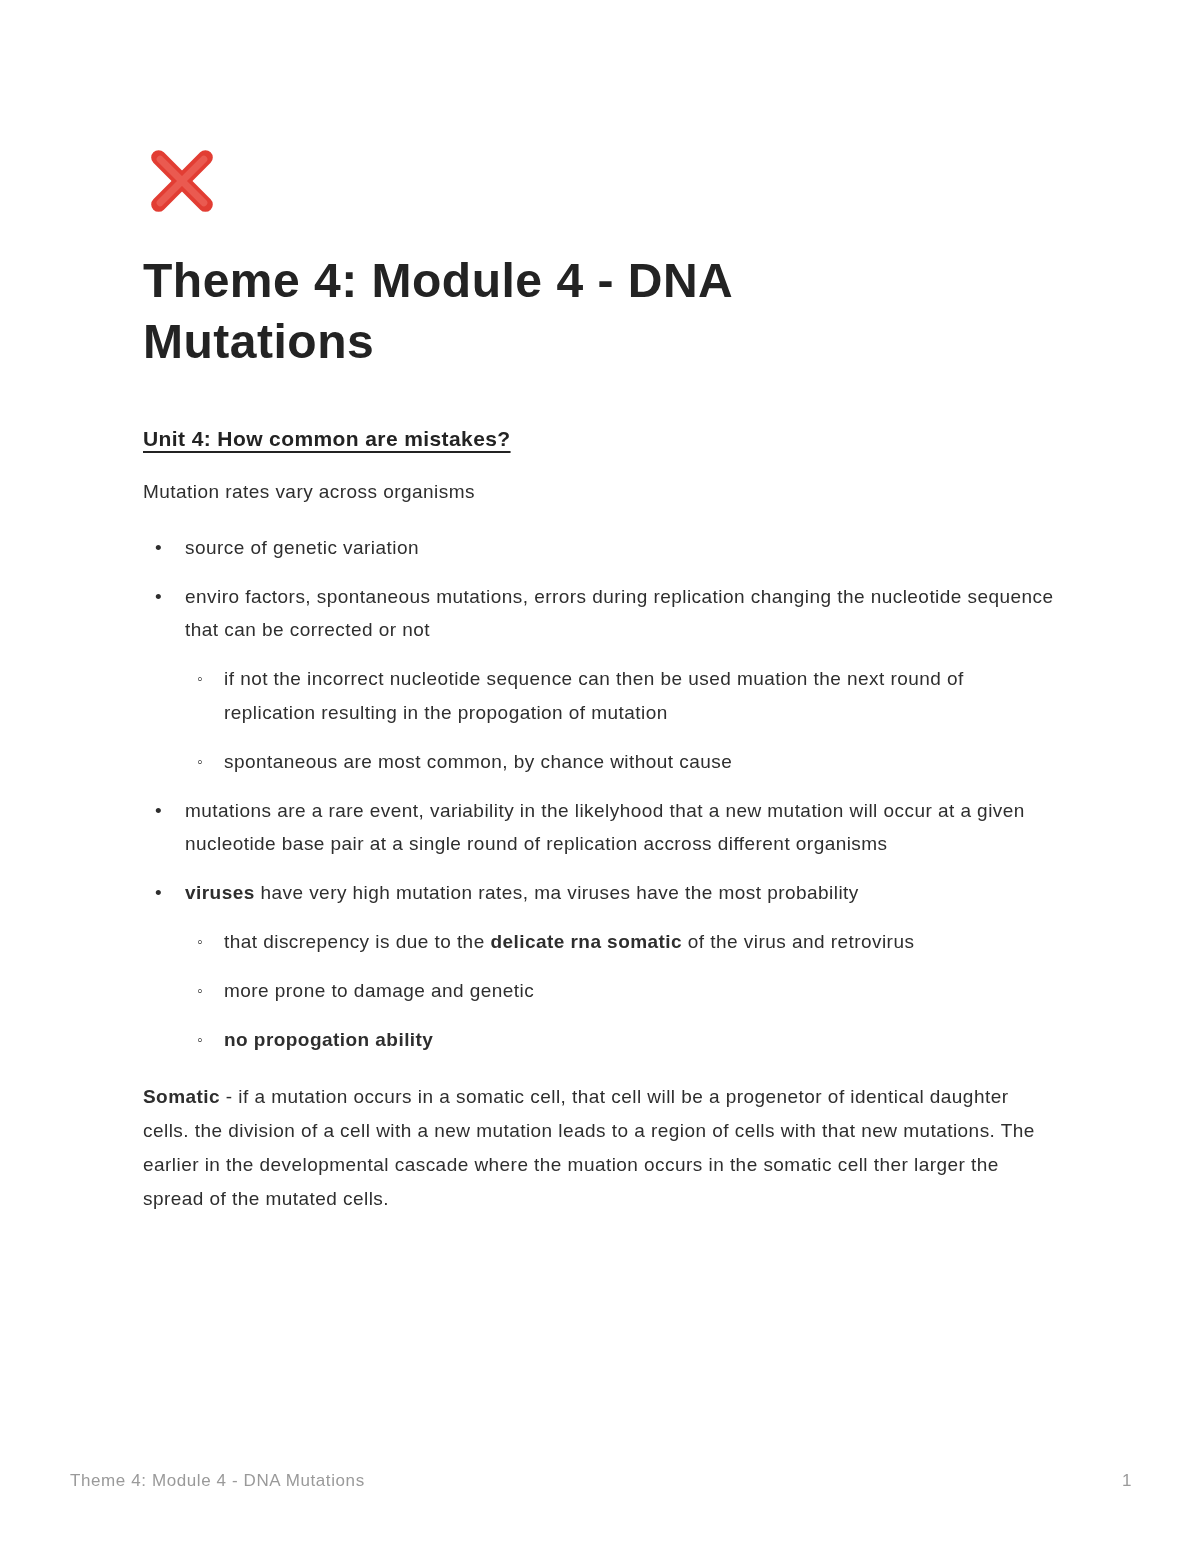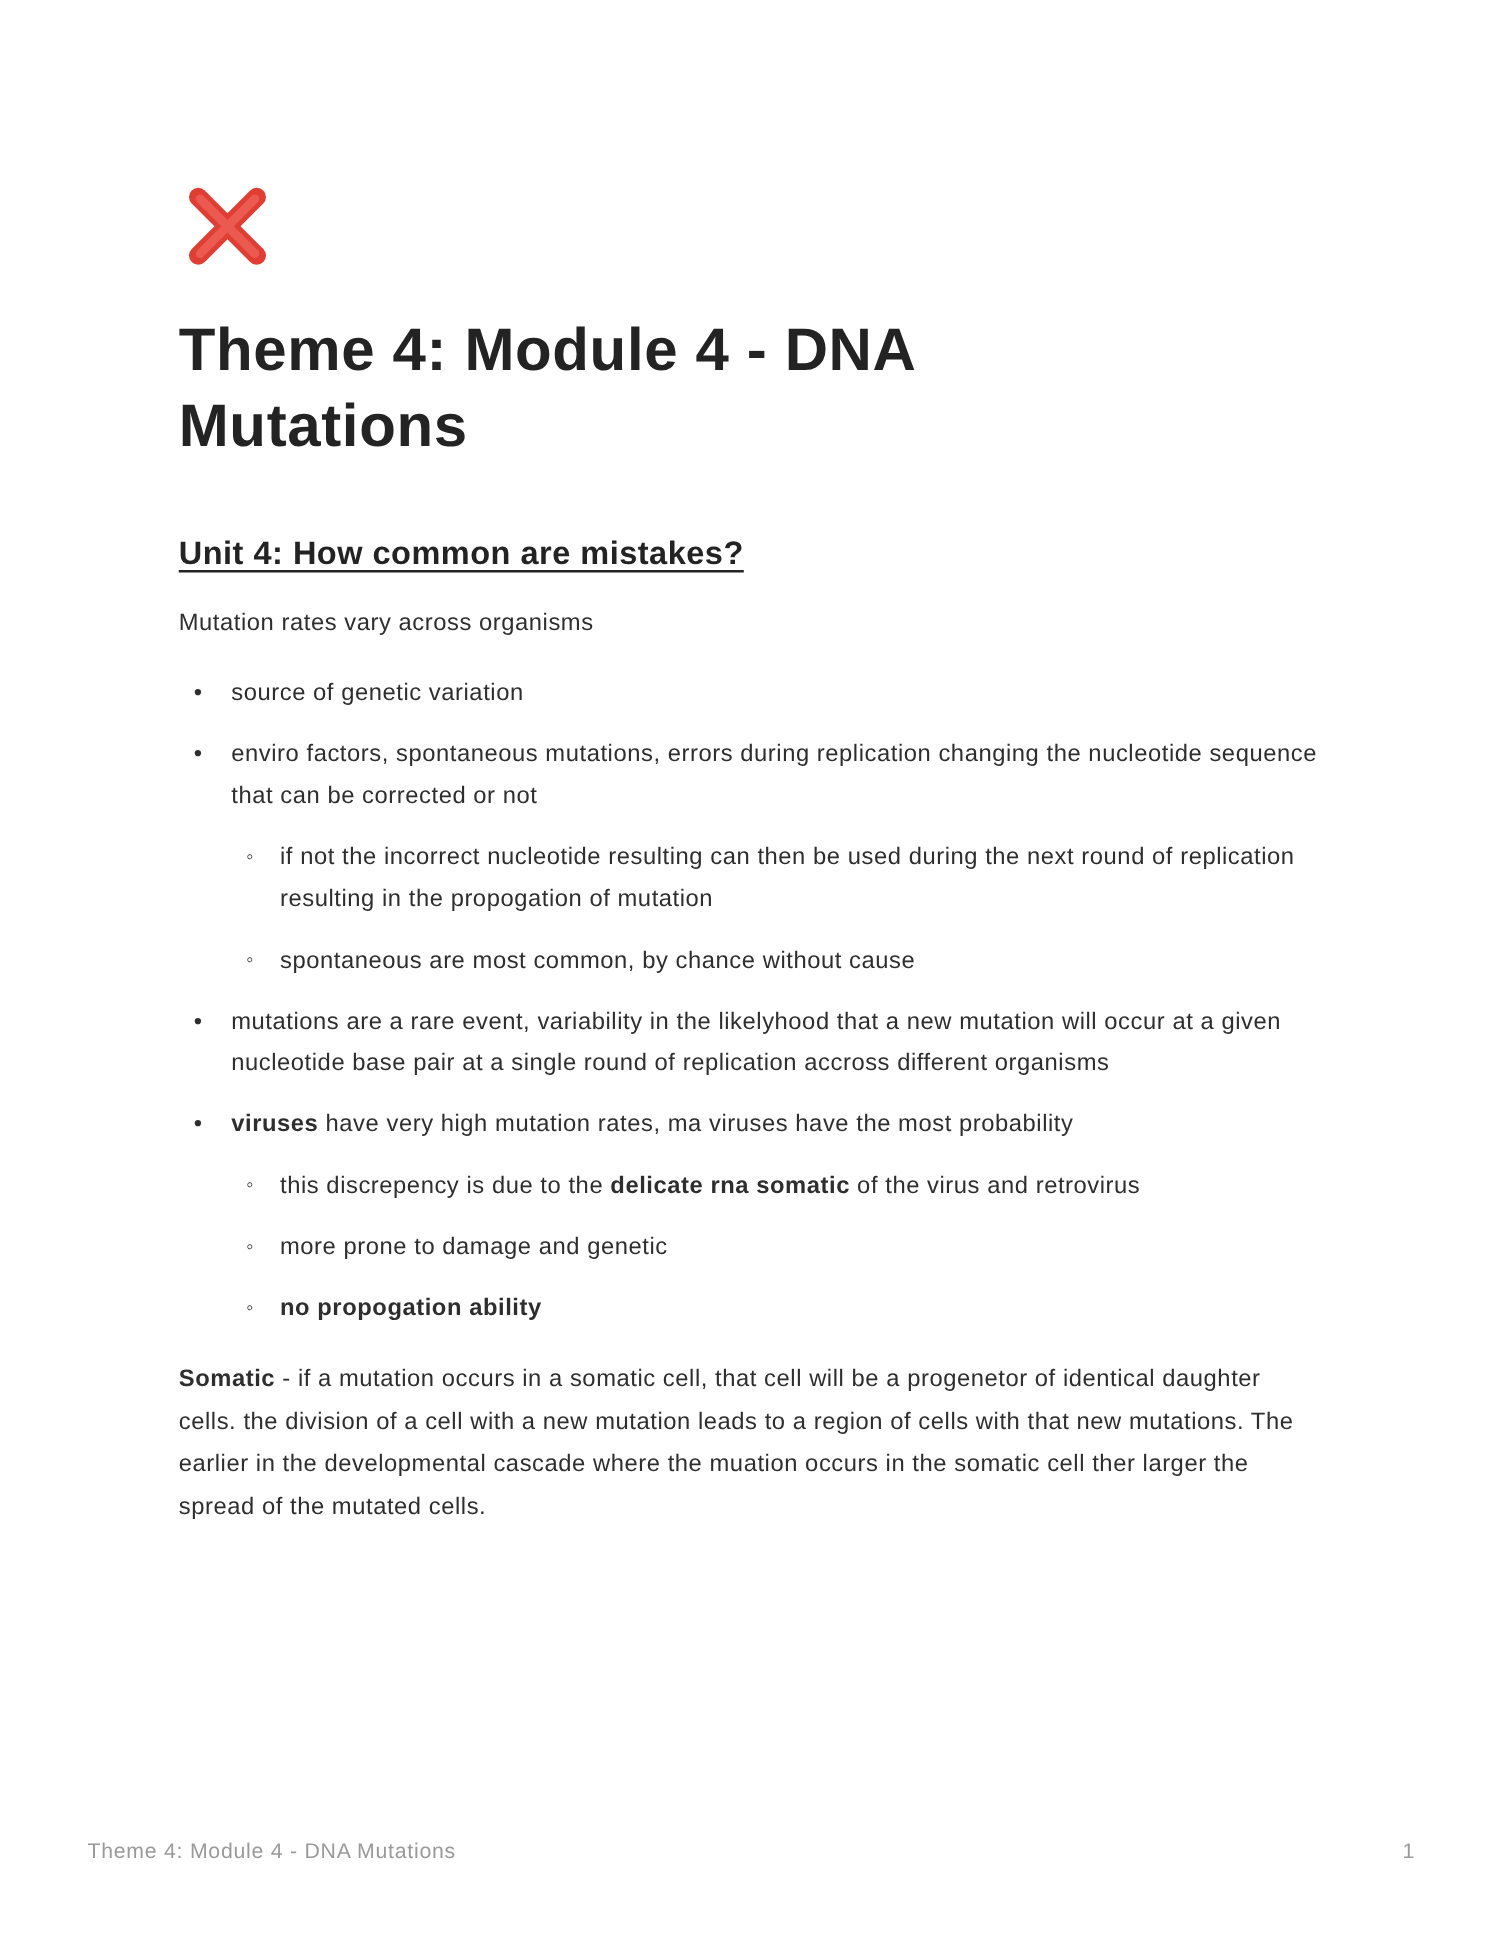--- a/index.html
+++ b/index.html
@@ -25,21 +25,21 @@
   .doc-title {
     font-size: 48px;
     font-weight: 700;
     line-height: 1.28;
     letter-spacing: 0.5px;
     color: #232323;
     margin: 0 0 54px 0;
     max-width: 720px;
   }
   .unit-heading {
-    font-size: 26px;
+    font-size: 21px;
     font-weight: 700;
     letter-spacing: 0.4px;
     text-decoration: underline;
     text-underline-offset: 5px;
     margin: 0 0 24px 0;
     color: #232323;
   }
   .body-text, .li-text {
     font-size: 19px;
     line-height: 1.78;
@@ -113,41 +113,41 @@
     <span class="li-text">source of genetic variation</span>
   </div>
 
   <div class="li li1">
     <span class="marker">•</span>
     <span class="li-text">enviro factors, spontaneous mutations, errors during replication changing the nucleotide sequence that can be corrected or not</span>
   </div>
 
   <div class="li li2">
     <span class="marker l2">◦</span>
-    <span class="li-text">if not the incorrect nucleotide resulting can then be used during the next round of replication resulting in the propogation of mutation</span>
+    <span class="li-text">if not the incorrect nucleotide sequence can then be used muation the next round of replication resulting in the propogation of mutation</span>
   </div>
 
   <div class="li li2">
     <span class="marker l2">◦</span>
     <span class="li-text">spontaneous are most common, by chance without cause</span>
   </div>
 
   <div class="li li1">
     <span class="marker">•</span>
     <span class="li-text">mutations are a rare event, variability in the likelyhood that a new mutation will occur at a given nucleotide base pair at a single round of replication accross different organisms</span>
   </div>
 
   <div class="li li1">
     <span class="marker">•</span>
     <span class="li-text"><span class="b">viruses</span><span> have very high mutation rates, ma viruses have the most probability</span></span>
   </div>
 
   <div class="li li2">
     <span class="marker l2">◦</span>
-    <span class="li-text"><span>this discrepency is due to the </span><span class="b">delicate rna somatic</span><span> of the virus and retrovirus</span></span>
+    <span class="li-text"><span>that discrepency is due to the </span><span class="b">delicate rna somatic</span><span> of the virus and retrovirus</span></span>
   </div>
 
   <div class="li li2">
     <span class="marker l2">◦</span>
     <span class="li-text">more prone to damage and genetic</span>
   </div>
 
   <div class="li li2">
     <span class="marker l2">◦</span>
     <span class="li-text b">no propogation ability</span>

